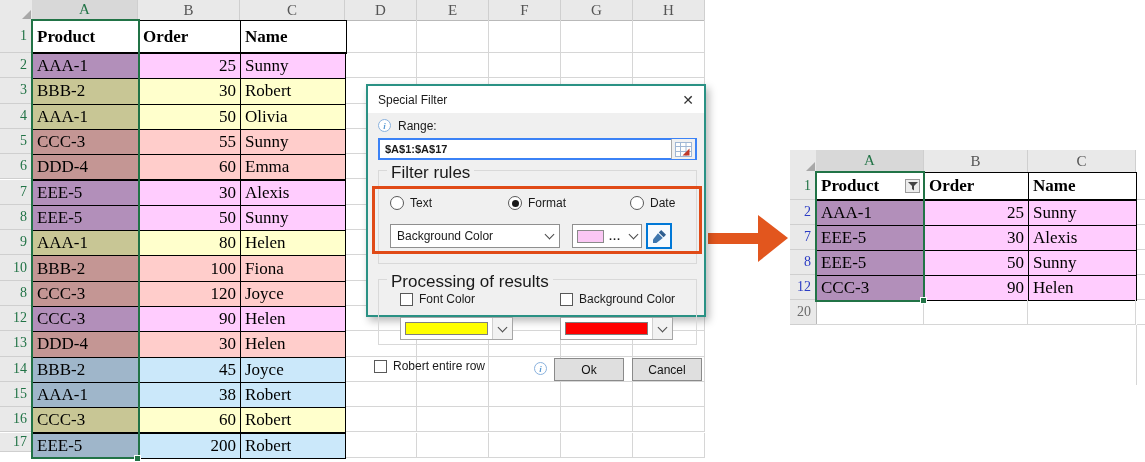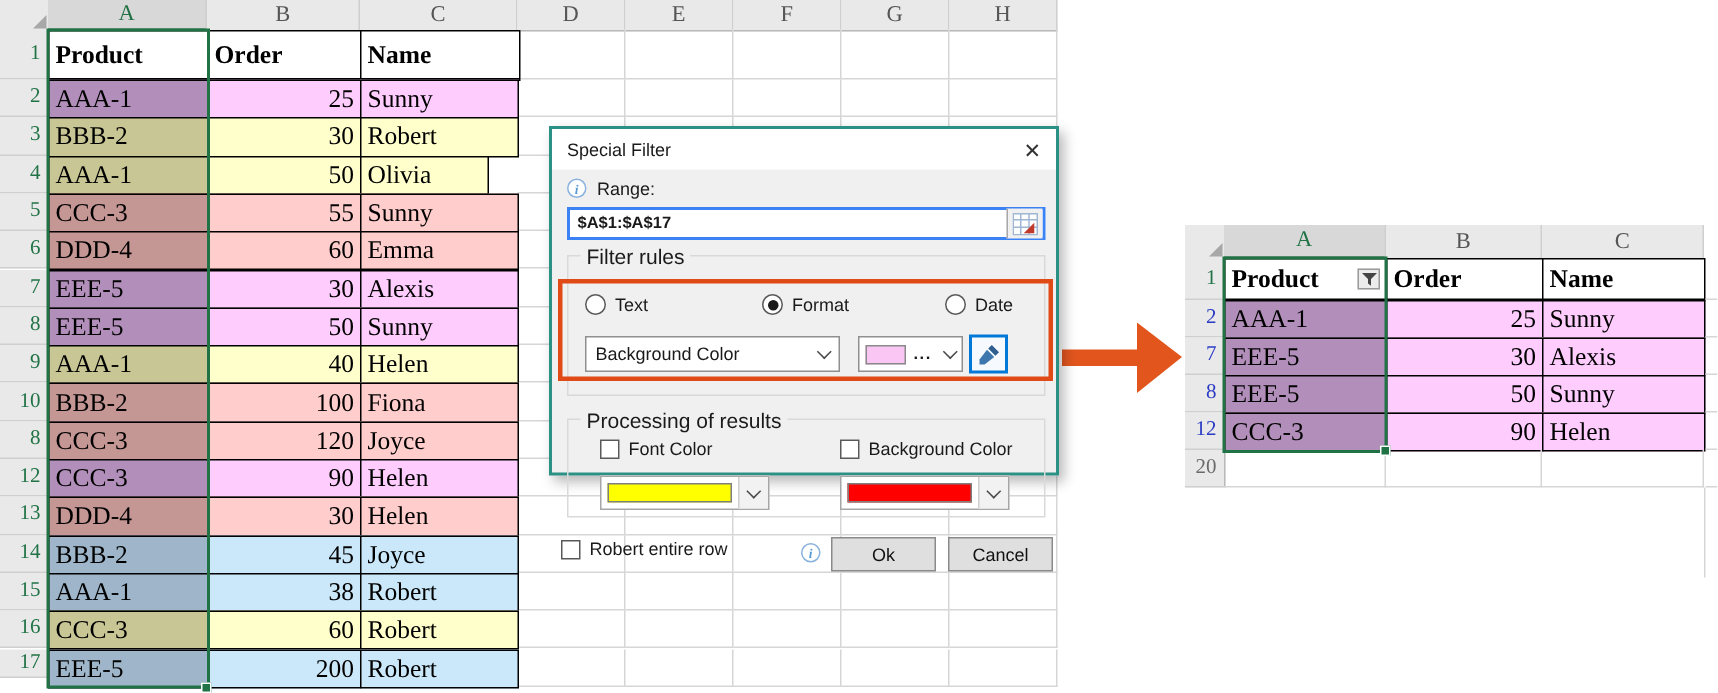--- a/index.html
+++ b/index.html
@@ -41,21 +41,21 @@
   .titlebar .title{font-size:12px}
   .titlebar .close{margin-left:auto;font-size:14px;color:#333;cursor:default}
   .info-icon{width:13px;height:13px;border-radius:50%;border:1px solid #8AB2DE;color:#5B9BD5;
     font:italic bold 9px "Liberation Serif",serif;display:flex;align-items:center;justify-content:center;background:#fff}
   .dlabel{font-size:12px}
   .range-input{background:#fff;border:2px solid #3b82f6;display:flex;align-items:center;padding-left:5px;
     font-size:11px;font-weight:700}
   .range-pick{margin-left:auto;width:24px;height:20px;background:#F0F0F0;border-left:1px solid #A8A8A8;
     display:flex;align-items:center;justify-content:center}
   .groupbox{border:1px solid #D9D9D9}
-  .gb-label{position:absolute;top:-8px;left:8px;background:#F0F0F0;padding:0 4px;font-size:14px;white-space:nowrap}
+  .gb-label{position:absolute;top:-8px;left:8px;background:#F0F0F0;padding:0 4px;font-size:17px;white-space:nowrap}
   .orange-rect{border:3px solid var(--orangehi);z-index:3;pointer-events:none}
   .radio{display:flex;align-items:flex-end;gap:6px}
   .rb{width:14px;height:14px;border:1px solid #595959;border-radius:50%;background:#fff;flex:none;
     display:flex;align-items:center;justify-content:center}
   .rb.on::after{content:"";width:7px;height:7px;border-radius:50%;background:#1A1A1A}
   .chk{display:flex;align-items:center;gap:6px}
   .box{width:13px;height:13px;border:1px solid #595959;background:#fff;flex:none}
   .combo{background:#fff;border:1px solid #8F8F8F;display:flex;align-items:center;padding:0 6px;gap:5px}
   .chev{width:7px;height:7px;border-right:1.5px solid #4A4A4A;border-bottom:1.5px solid #4A4A4A;
     transform:rotate(45deg);margin-top:-3px;flex:none}
@@ -194,35 +194,35 @@
       <div class="abs cell head" style="left: 138px; top: 20px; width: 104px; height: 34px;">Order</div>
       <div class="abs cell head" style="left: 240px; top: 20px; width: 107px; height: 34px;">Name</div>
       <div class="abs cell" style="left: 32px; top: 53px; width: 107px; height: 26.3px; background: rgb(178, 143, 186);">AAA-1</div>
       <div class="abs cell numcell" style="left: 138px; top: 53px; width: 103px; height: 26.3px; background: rgb(255, 204, 254);">25</div>
       <div class="abs cell" style="left: 240px; top: 53px; width: 106px; height: 26.3px; background: rgb(255, 204, 254);">Sunny</div>
       <div class="abs cell" style="left: 32px; top: 78.3px; width: 107px; height: 26.3px; background: rgb(200, 198, 149);">BBB-2</div>
       <div class="abs cell numcell" style="left: 138px; top: 78.3px; width: 103px; height: 26.3px; background: rgb(255, 255, 204);">30</div>
       <div class="abs cell" style="left: 240px; top: 78.3px; width: 106px; height: 26.3px; background: rgb(255, 255, 204);">Robert</div>
       <div class="abs cell" style="left: 32px; top: 103.6px; width: 107px; height: 26.3px; background: rgb(200, 198, 149);">AAA-1</div>
       <div class="abs cell numcell" style="left: 138px; top: 103.6px; width: 103px; height: 26.3px; background: rgb(255, 255, 204);">50</div>
-      <div class="abs cell" style="left: 240px; top: 103.6px; width: 86px; height: 26.3px; background: rgb(255, 255, 204);">Olivia</div>
+      <div class="abs cell" style="left: 240px; top: 103.6px; width: 106px; height: 26.3px; background: rgb(255, 255, 204);">Olivia</div>
       <div class="abs cell" style="left: 32px; top: 128.9px; width: 107px; height: 26.3px; background: rgb(196, 150, 148);">CCC-3</div>
       <div class="abs cell numcell" style="left: 138px; top: 128.9px; width: 103px; height: 26.3px; background: rgb(255, 205, 203);">55</div>
       <div class="abs cell" style="left: 240px; top: 128.9px; width: 106px; height: 26.3px; background: rgb(255, 205, 203);">Sunny</div>
       <div class="abs cell" style="left: 32px; top: 154.2px; width: 107px; height: 26.3px; background: rgb(196, 150, 148);">DDD-4</div>
       <div class="abs cell numcell" style="left: 138px; top: 154.2px; width: 103px; height: 26.3px; background: rgb(255, 205, 203);">60</div>
       <div class="abs cell" style="left: 240px; top: 154.2px; width: 106px; height: 26.3px; background: rgb(255, 205, 203);">Emma</div>
       <div class="abs cell" style="left: 32px; top: 179.5px; width: 107px; height: 26.3px; background: rgb(178, 143, 186);">EEE-5</div>
       <div class="abs cell numcell" style="left: 138px; top: 179.5px; width: 103px; height: 26.3px; background: rgb(255, 204, 254);">30</div>
       <div class="abs cell" style="left: 240px; top: 179.5px; width: 106px; height: 26.3px; background: rgb(255, 204, 254);">Alexis</div>
       <div class="abs cell" style="left: 32px; top: 204.8px; width: 107px; height: 26.3px; background: rgb(178, 143, 186);">EEE-5</div>
       <div class="abs cell numcell" style="left: 138px; top: 204.8px; width: 103px; height: 26.3px; background: rgb(255, 204, 254);">50</div>
       <div class="abs cell" style="left: 240px; top: 204.8px; width: 106px; height: 26.3px; background: rgb(255, 204, 254);">Sunny</div>
       <div class="abs cell" style="left: 32px; top: 230.1px; width: 107px; height: 26.3px; background: rgb(200, 198, 149);">AAA-1</div>
-      <div class="abs cell numcell" style="left: 138px; top: 230.1px; width: 103px; height: 26.3px; background: rgb(255, 255, 204);">40</div>
+      <div class="abs cell numcell" style="left: 138px; top: 230.1px; width: 103px; height: 26.3px; background: rgb(255, 255, 204);">80</div>
       <div class="abs cell" style="left: 240px; top: 230.1px; width: 106px; height: 26.3px; background: rgb(255, 255, 204);">Helen</div>
       <div class="abs cell" style="left: 32px; top: 255.4px; width: 107px; height: 26.3px; background: rgb(196, 150, 148);">BBB-2</div>
       <div class="abs cell numcell" style="left: 138px; top: 255.4px; width: 103px; height: 26.3px; background: rgb(255, 205, 203);">100</div>
       <div class="abs cell" style="left: 240px; top: 255.4px; width: 106px; height: 26.3px; background: rgb(255, 205, 203);">Fiona</div>
       <div class="abs cell" style="left: 32px; top: 280.7px; width: 107px; height: 26.3px; background: rgb(196, 150, 148);">CCC-3</div>
       <div class="abs cell numcell" style="left: 138px; top: 280.7px; width: 103px; height: 26.3px; background: rgb(255, 205, 203);">120</div>
       <div class="abs cell" style="left: 240px; top: 280.7px; width: 106px; height: 26.3px; background: rgb(255, 205, 203);">Joyce</div>
       <div class="abs cell" style="left: 32px; top: 306px; width: 107px; height: 26.3px; background: rgb(178, 143, 186);">CCC-3</div>
       <div class="abs cell numcell" style="left: 138px; top: 306px; width: 103px; height: 26.3px; background: rgb(255, 204, 254);">90</div>
       <div class="abs cell" style="left: 240px; top: 306px; width: 106px; height: 26.3px; background: rgb(255, 204, 254);">Helen</div>

